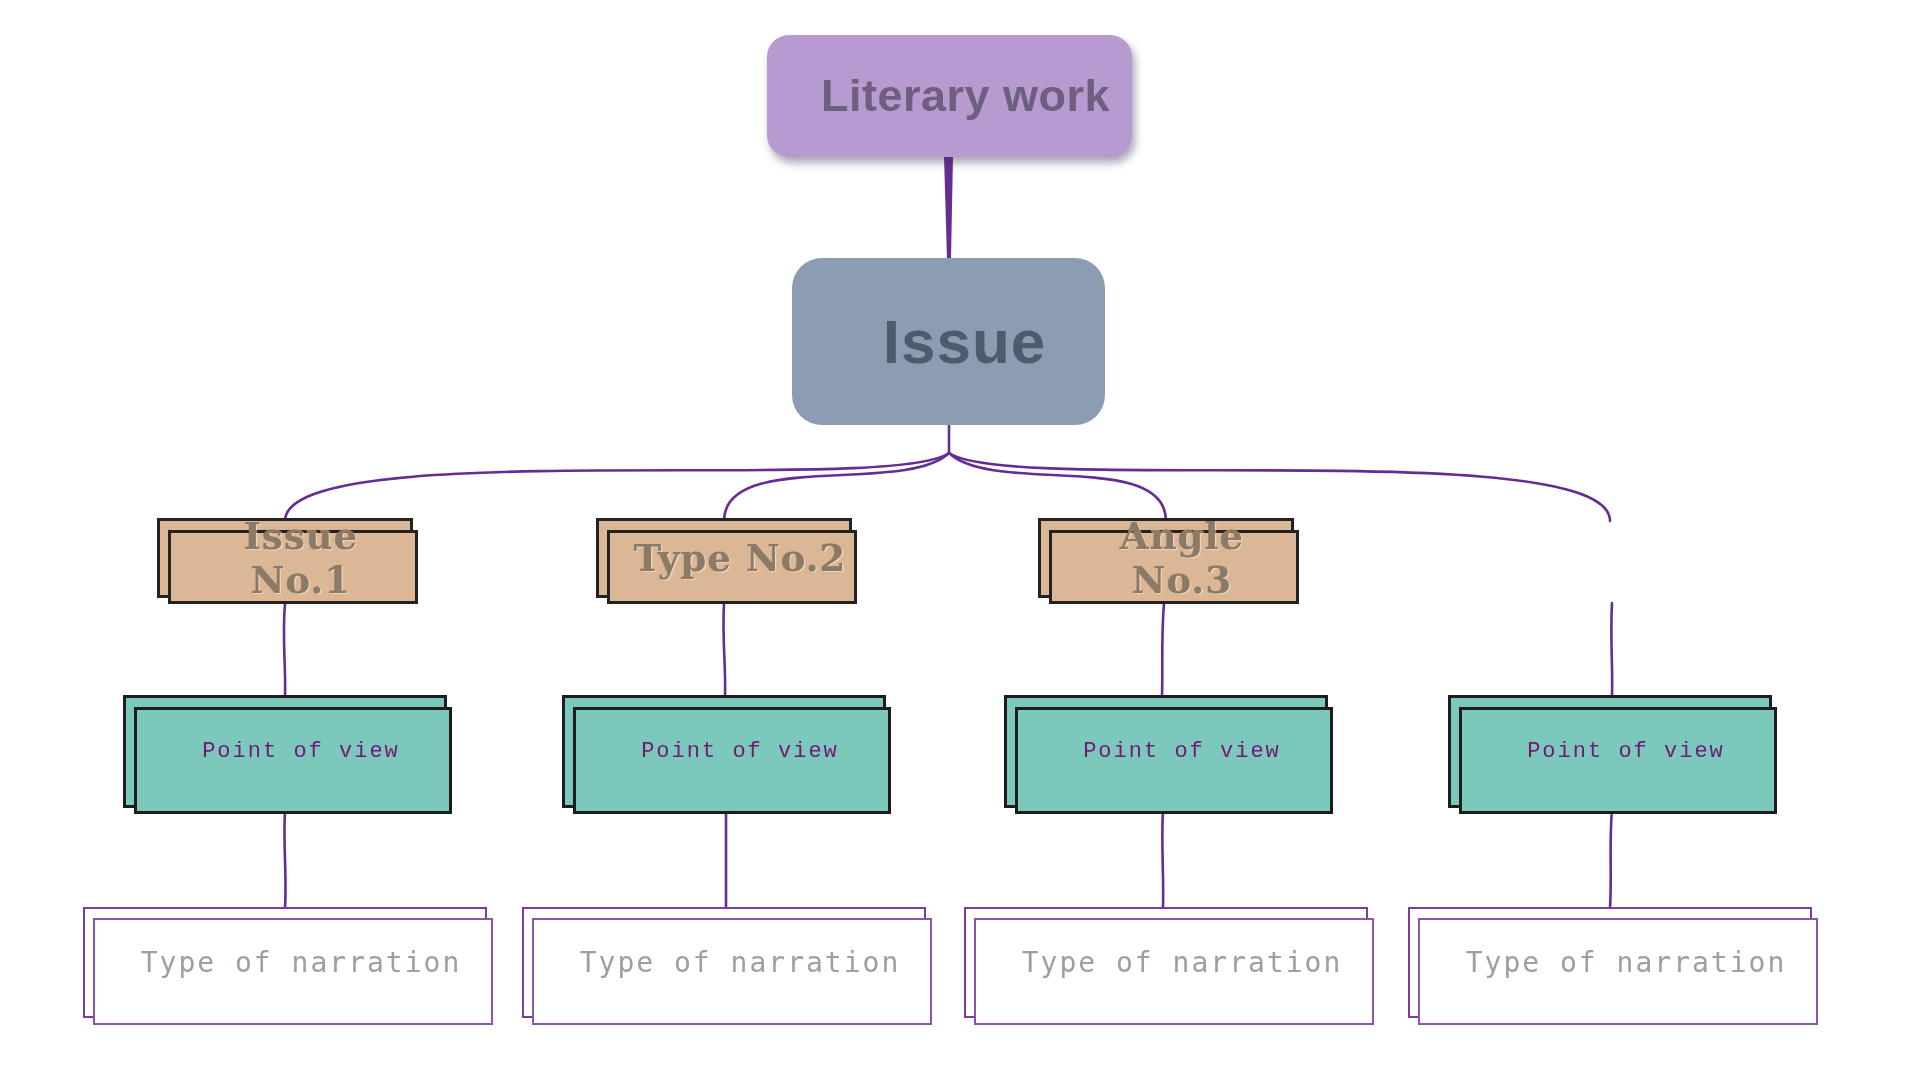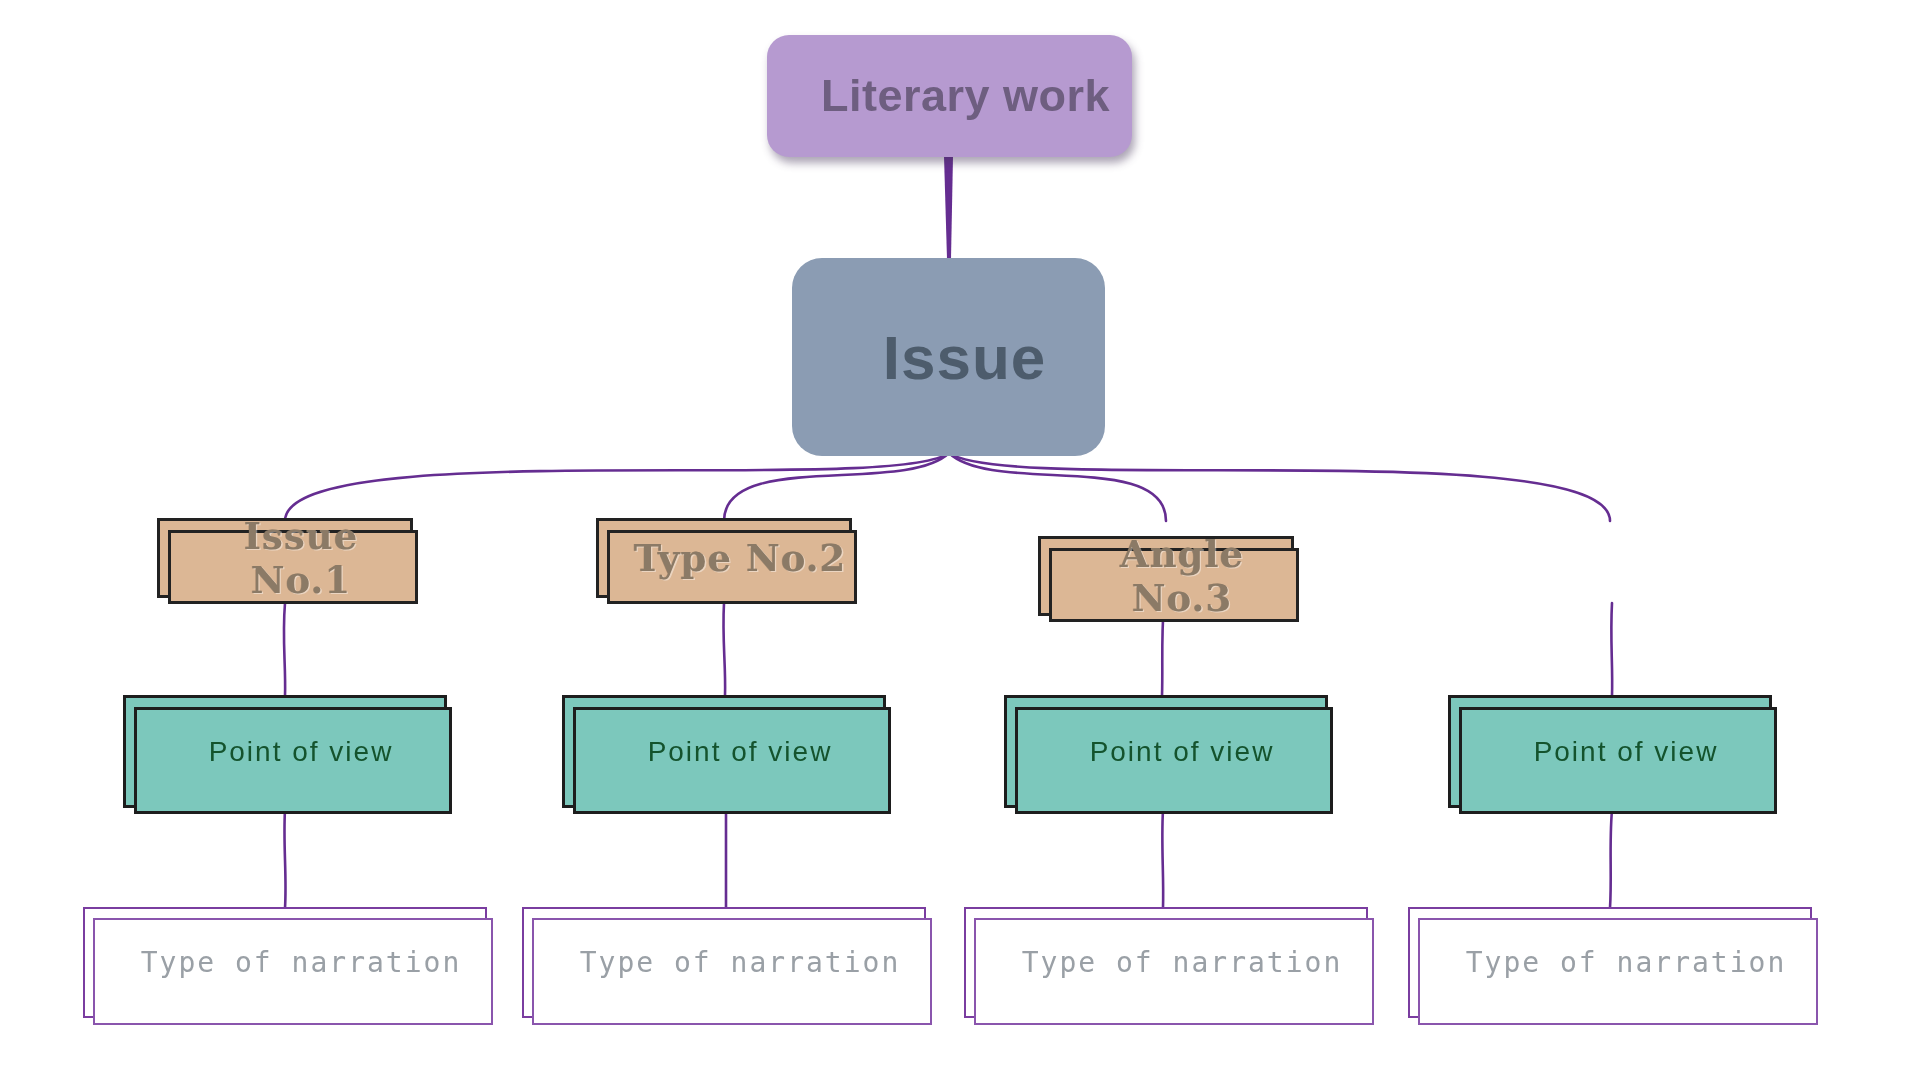--- a/index.html
+++ b/index.html
@@ -48,21 +48,21 @@
     border-radius: 22px;
     box-shadow: 3px 6px 9px rgba(70, 55, 90, 0.45);
     color: #6e5e80;
     font-size: 45px;
     font-weight: 700;
     letter-spacing: 0.5px;
   }
   
   .issue {
     left: 792px; top: 258px;
-    width: 313px; height: 198px;
+    width: 313px; height: 167px;
     background: #8b9cb3;
     border-radius: 30px;
     color: #4d5c6c;
     font-size: 62px;
     font-weight: 700;
     letter-spacing: 1px;
   }
   
   .stack::before {
     content: '';
@@ -82,31 +82,31 @@
     color: #8b7a66;
     font-family: "DejaVu Serif", serif;
     font-weight: 700;
     font-size: 37px;
     letter-spacing: 1px;
     text-shadow: 1.3px 1.3px 0 rgba(255,255,255,0.42), -0.5px -0.5px 0 rgba(90,70,50,0.30);
   }
   .angle::before { background: #dcb795; border: 3px solid #222222; }
   .angle.c1 { left: 157px; }
   .angle.c2 { left: 596px; }
-  .angle.c3 { left: 1038px; margin-top: 18px; }
+  .angle.c3 { left: 1038px; }
   .angle.c4 { left: 1482px; }
   
   .pov {
     top: 695px;
     width: 324px; height: 113px;
     background: #7cc8bc;
     border: 3px solid #1d1d1d;
-    color: #14532d;
-    font-family: Liberation Sans, sans-serif;
-    font-size: 28px;
+    color: #701a75;
+    font-family: Liberation Mono, monospace;
+    font-size: 22px;
     letter-spacing: 2px;
   }
   .pov::before { background: #7cc8bc; border: 3px solid #1d1d1d; }
   .pov.c1 { left: 123px; }
   .pov.c2 { left: 562px; }
   .pov.c3 { left: 1004px; }
   .pov.c4 { left: 1448px; }
   
   .narr {
     top: 907px;

